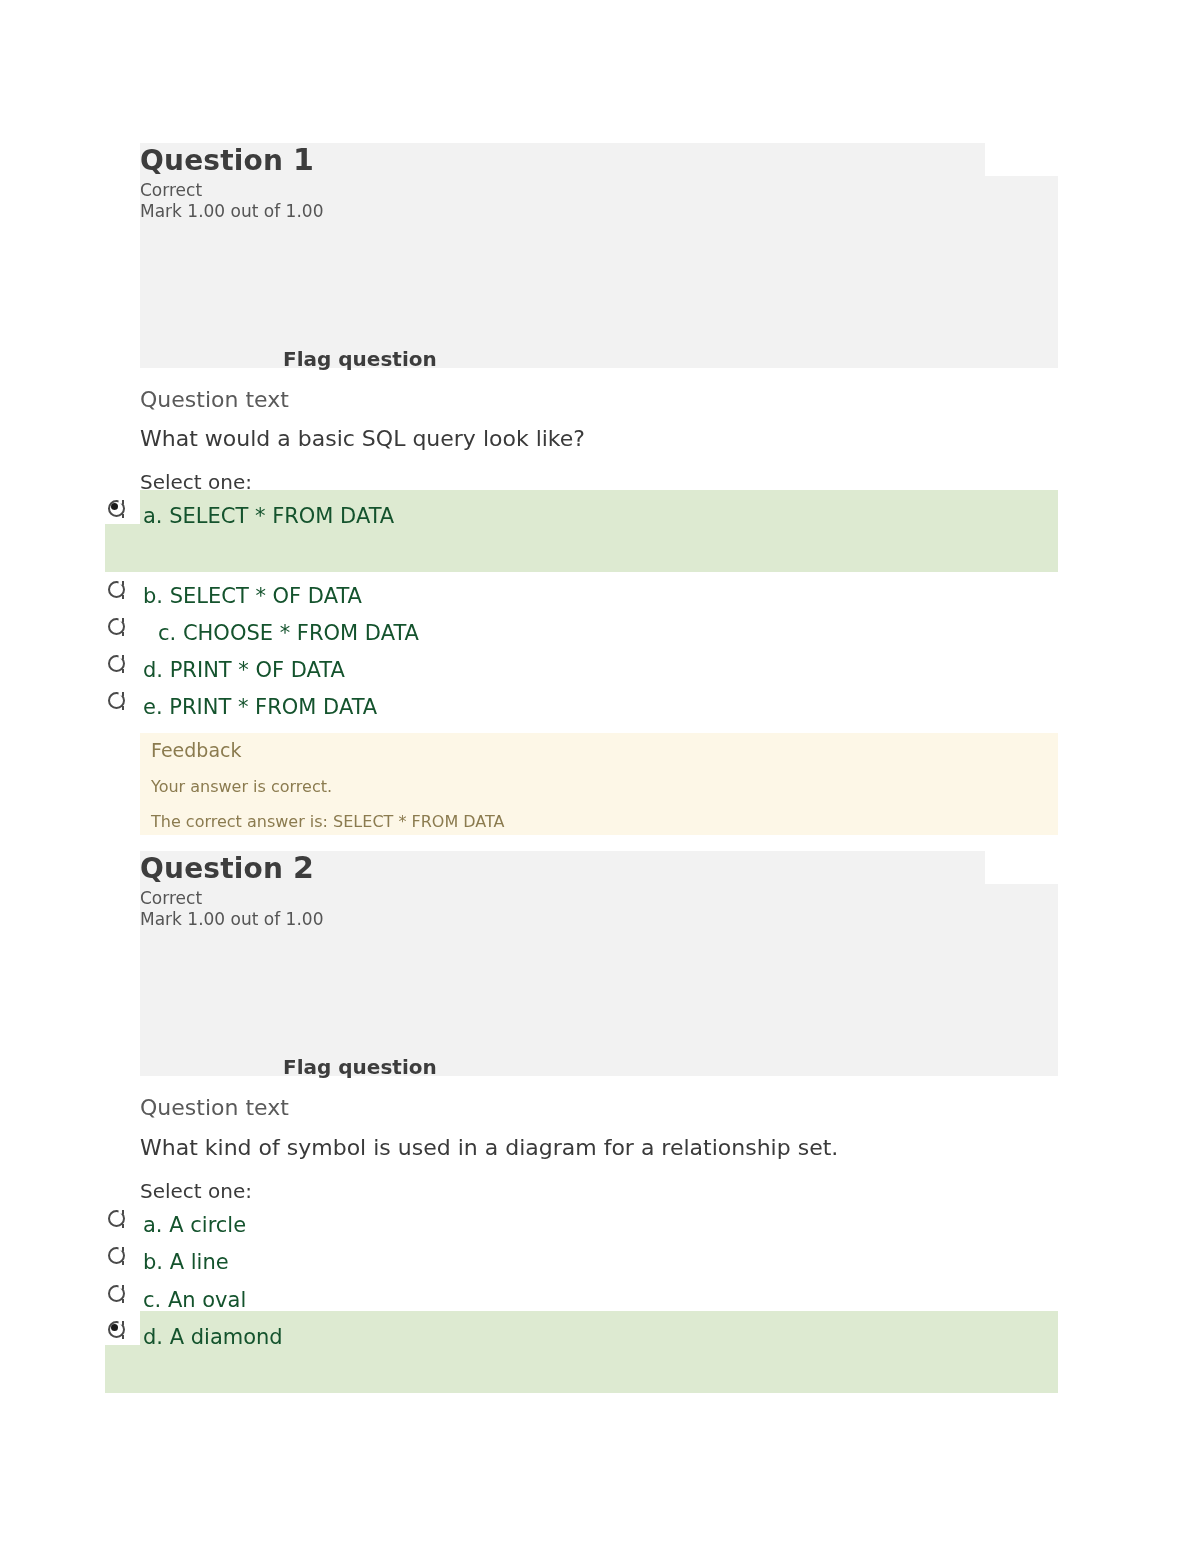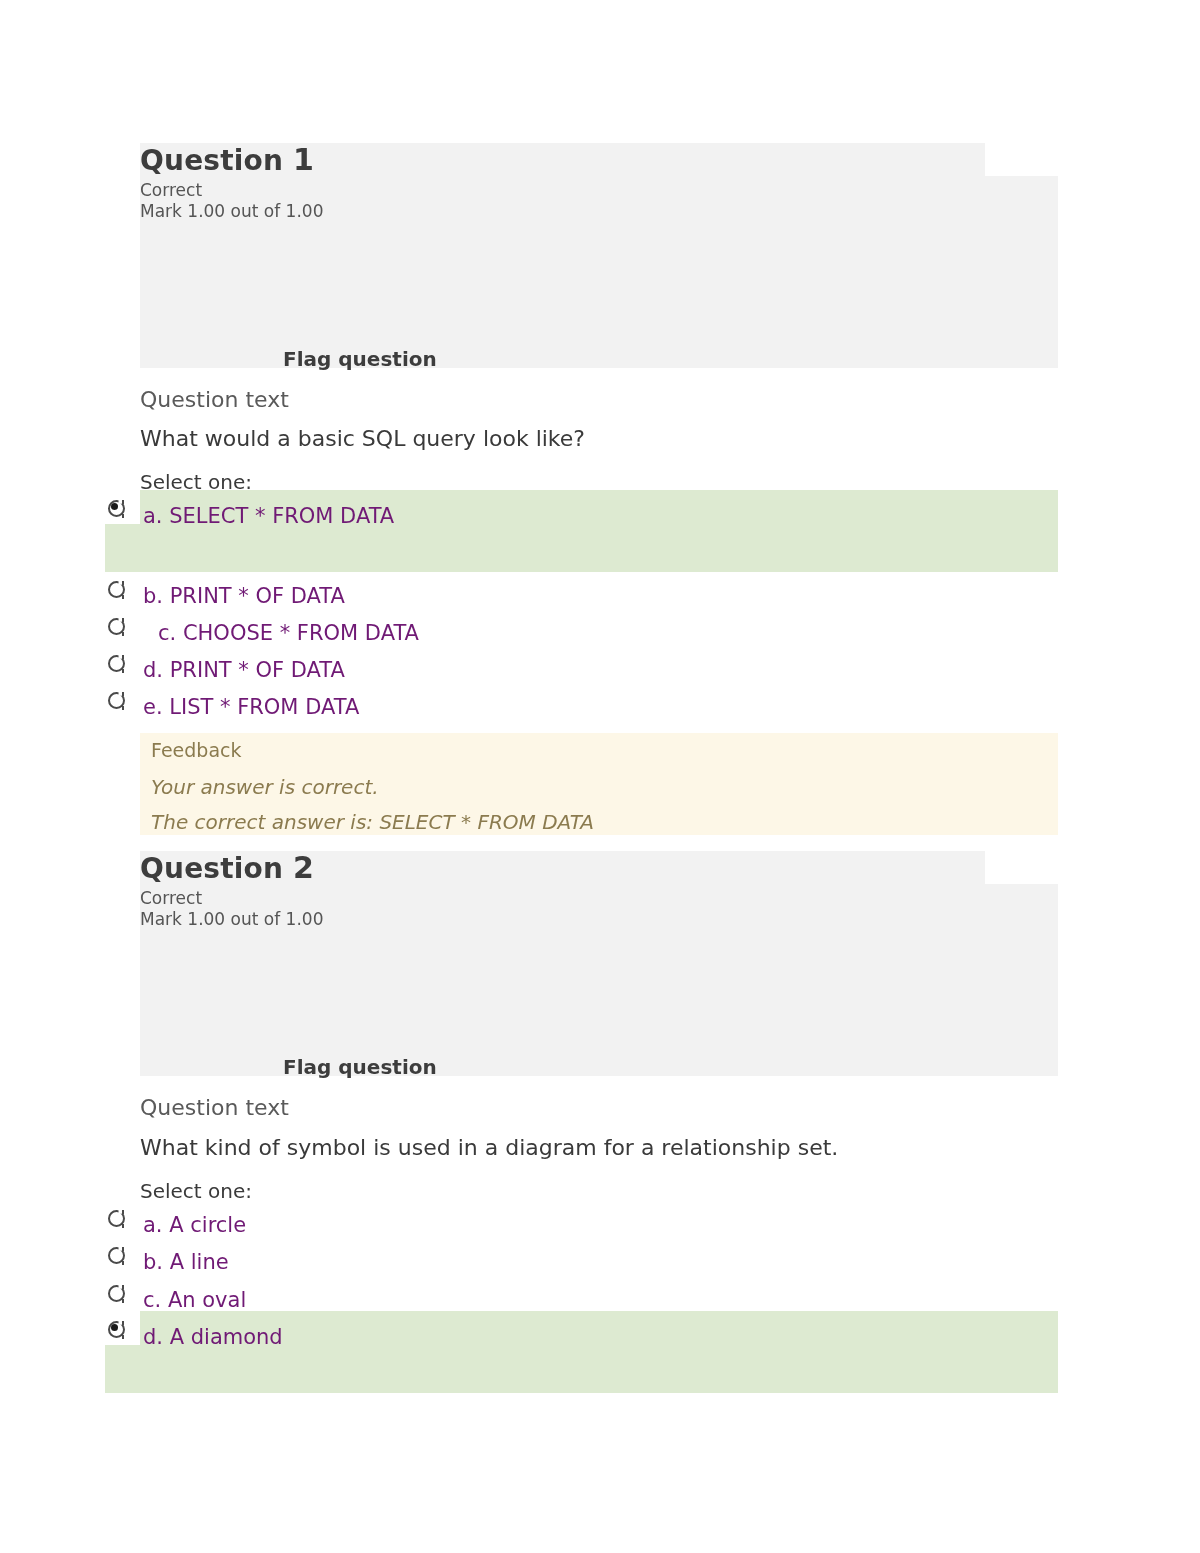--- a/index.html
+++ b/index.html
@@ -101,21 +101,21 @@
     background: #ddead1;
   }
   .opt-hl-bot {
     position: absolute;
     background: #ddead1;
   }
   .opt-text {
     position: absolute;
     font-size: 21px;
     line-height: 26px;
-    color: #701a75;
+    color: #14532d;
     white-space: nowrap;
     z-index: 5;
   }
   
   .radio {
     position: absolute;
     width: 17px;
     height: 17px;
     z-index: 6;
   }
@@ -160,21 +160,21 @@
     left: 140px;
     background: #fdf7e7;
   }
   .fb-line {
     position: absolute;
     left: 11px;
     white-space: nowrap;
     color: #8b7b4f;
   }
   .fb-title { font-size: 19px; line-height: 24px; }
-  .fb-body  { font-size: 20px; line-height: 26px; font-style: italic; }
+  .fb-body  { font-size: 16px; line-height: 26px; }
 </style>
 </head>
 <body>
 
 <div class="page">
 
   <div class="qheader" style="top:143px; width:918px; height:225px;">
     <div class="band-top" style="width:845px; height:33px;"></div>
     <div class="band-bot" style="top:33px; width:918px; height:192px;"></div>
 
@@ -199,42 +199,42 @@
     <span class="tick-b"></span>
     <span class="dot"></span>
   </div>
   <div class="opt-text" style="left:143px; top:503px;">a. SELECT * FROM DATA</div>
 
   <div class="radio" style="left:108px; top:581px;">
     <span class="ring"></span>
     <span class="tick-r"></span>
     <span class="tick-b"></span>
   </div>
-  <div class="opt-text" style="left:143px; top:583px;">b. PRINT * OF DATA</div>
+  <div class="opt-text" style="left:143px; top:583px;">b. SELECT * OF DATA</div>
 
   <div class="radio" style="left:108px; top:618px;">
     <span class="ring"></span>
     <span class="tick-r"></span>
     <span class="tick-b"></span>
   </div>
   <div class="opt-text" style="left:158px; top:620px;">c. CHOOSE * FROM DATA</div>
 
   <div class="radio" style="left:108px; top:655px;">
     <span class="ring"></span>
     <span class="tick-r"></span>
     <span class="tick-b"></span>
   </div>
   <div class="opt-text" style="left:143px; top:657px;">d. PRINT * OF DATA</div>
 
   <div class="radio" style="left:108px; top:692px;">
     <span class="ring"></span>
     <span class="tick-r"></span>
     <span class="tick-b"></span>
   </div>
-  <div class="opt-text" style="left:143px; top:694px;">e. LIST * FROM DATA</div>
+  <div class="opt-text" style="left:143px; top:694px;">e. PRINT * FROM DATA</div>
 
   <div class="feedback" style="top:733px; width:918px; height:102px;">
     <div class="fb-line fb-title" style="top:5px;">Feedback</div>
     <div class="fb-line fb-body" style="top:41px;">Your answer is correct.</div>
     <div class="fb-line fb-body" style="top:76px;">The correct answer is: SELECT * FROM DATA</div>
   </div>
 
   <div class="qheader" style="top:851px; width:918px; height:225px;">
     <div class="band-top" style="width:845px; height:33px;"></div>
     <div class="band-bot" style="top:33px; width:918px; height:192px;"></div>

